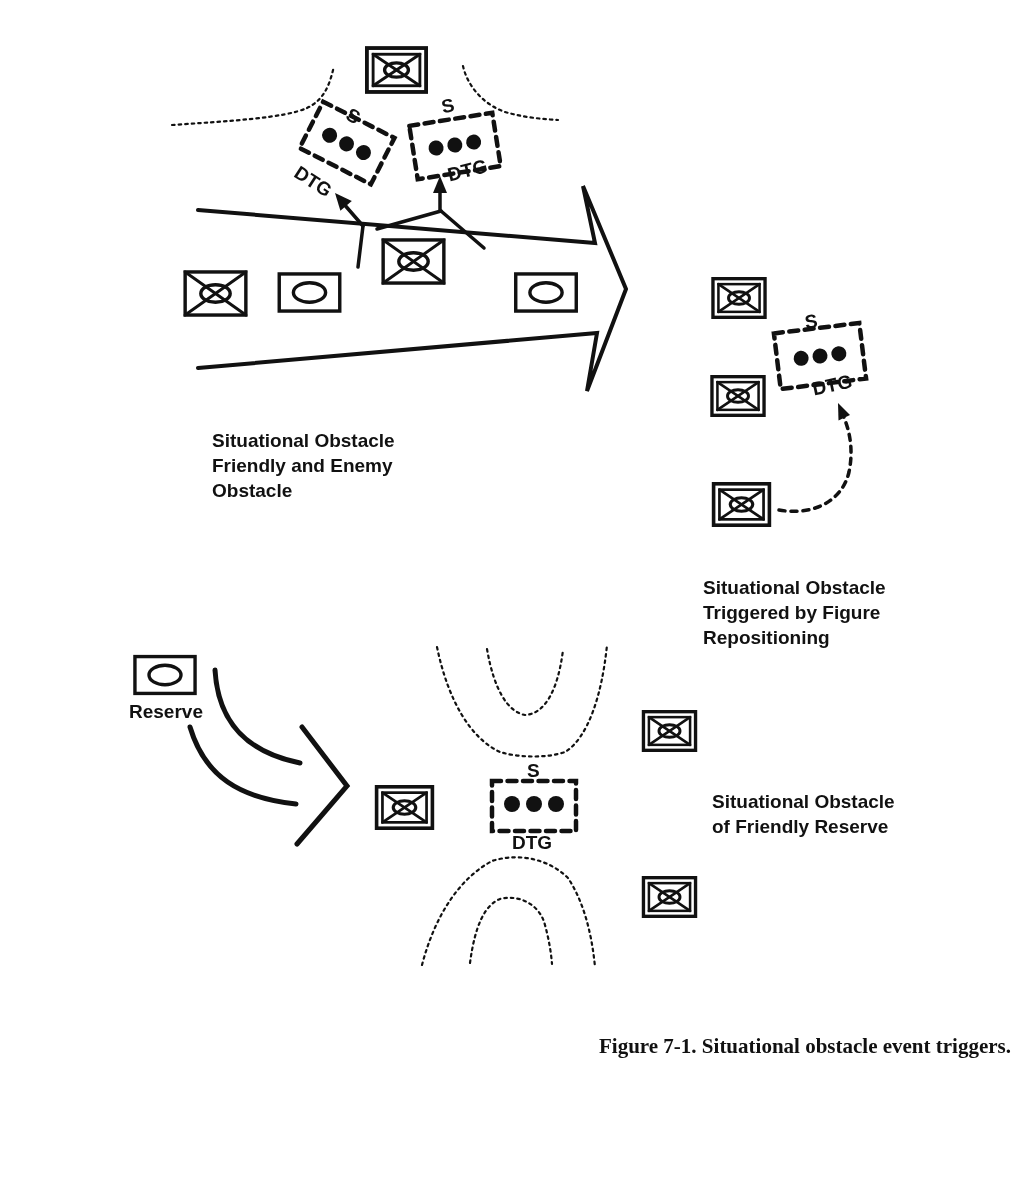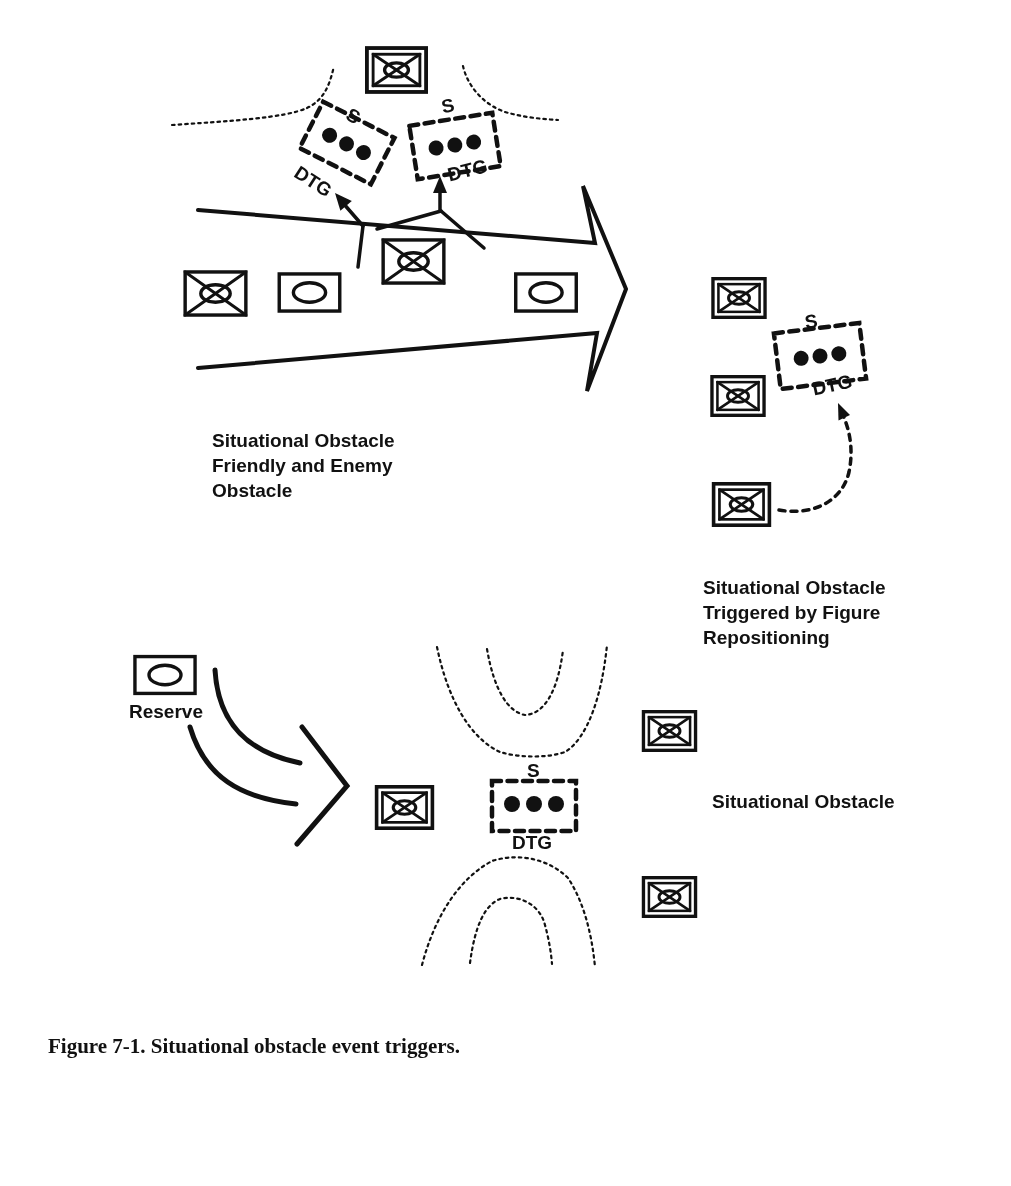--- a/index.html
+++ b/index.html
@@ -19,21 +19,21 @@
     line-height:25px;
     color:#111;
     white-space:nowrap;
     transform-origin:left top;
   }
   .small{font-size:19px;}
   .caption-block{position:absolute;font-weight:bold;font-size:19px;line-height:25px;color:#111;margin-top:26px;}
   .figcap{
     position:absolute;
     left:48px;right:0;top:1034px;
-    text-align:left;
+    text-align:right;
     font-family:"Liberation Serif", serif;
     font-weight:bold;
     font-size:21px;
     color:#111;
   }
 </style>
 </head>
 <body>
 
 <div id="page">
@@ -160,17 +160,18 @@
   </div>
 
   <div class="caption-block" style="left:703px;top:549px;">
     <div>Situational Obstacle</div>
     <div>Triggered by Figure</div>
     <div>Repositioning</div>
   </div>
 
   <div class="caption-block" style="left:712px;top:763px;">
     <div>Situational Obstacle</div>
+    <div>of Friendly Reserve</div>
   </div>
 
   <div class="figcap">Figure 7-1. Situational obstacle event triggers.</div>
 
 </div>
 
 </body></html>

